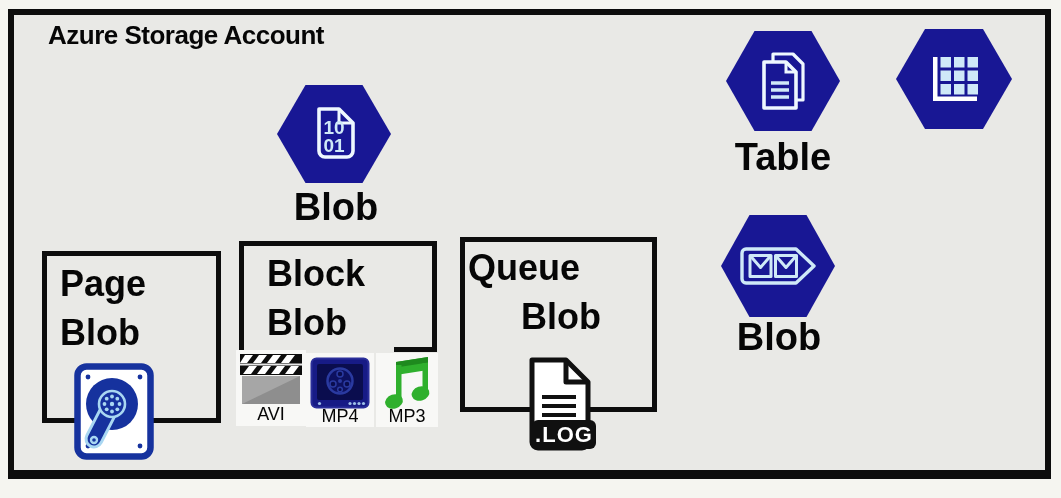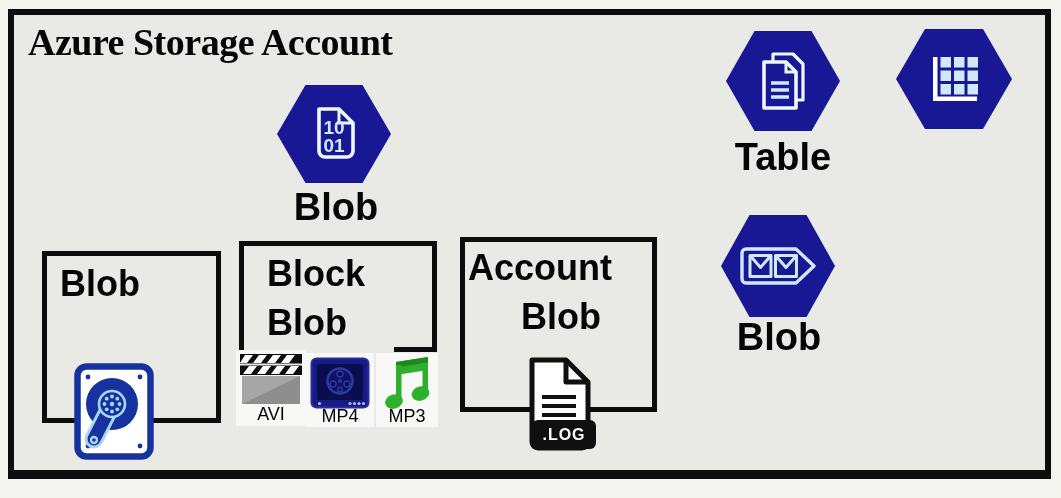--- a/index.html
+++ b/index.html
@@ -16,26 +16,25 @@
   }
   .frame {
     position: absolute;
     left: 8px; top: 9px; width: 1043px; height: 470px;
     border: 6px solid var(--frame-black, #0d0d0d);
     border-bottom-width: 9px;
     background: var(--canvas-gray, #e9e9e6);
   }
   .title {
     position: absolute;
-    left: 28px; top: 20px;
-    font-size: 38px; font-weight: bold;
+    left: 48px; top: 20px;
+    font-size: 26px; font-weight: bold;
     color: var(--text-black, #060606);
     letter-spacing: -0.5px;
     white-space: nowrap;
-    font-family: Liberation Serif, serif;
   }
   .hex {
     position: absolute;
     background: var(--hexagon-blue, #181794);
     clip-path: polygon(25% 0, 75% 0, 100% 50%, 75% 100%, 25% 100%, 0 50%);
     display: flex; align-items: center; justify-content: center;
   }
   .hex-label {
     position: absolute;
     transform: translateX(-50%);
@@ -66,21 +65,21 @@
     font-size: 18px; font-weight: normal;
     color: var(--text-black, #060606);
     white-space: nowrap;
   }
   .log-badge {
     position: absolute;
     left: 532px; top: 420px; width: 64px; height: 29px;
     background: #101010;
     border-radius: 6px;
     color: #ffffff;
-    font-size: 16px; font-weight: bold;
+    font-size: 22px; font-weight: bold;
     display: flex; align-items: center; justify-content: center;
     letter-spacing: 1px;
   }
   svg { display: block; }
   svg text {
     font-family: "Liberation Sans", sans-serif;
     font-weight: bold;
   }
   .abs { position: absolute; }
 </style>
@@ -139,20 +138,21 @@
         <path d="M13.5 13 L23.5 24.5 L33.5 13"></path>
         <rect x="38.5" y="12.5" width="21" height="21"></rect>
         <path d="M39 13 L49 24.5 L59 13"></path>
       </g>
     </svg>
   </div>
   <div class="hex-label" style="left:779px; top:316px">Blob</div>
 
   <div class="box" style="left:42px; top:251px; width:179px; height:172px"></div>
   <div class="box-text" style="left:60px; top:259px">
+    <div>Page</div>
     <div>Blob</div>
   </div>
   <svg class="abs" style="left:73px; top:362px" width="82" height="99" viewBox="0 0 82 99">
     <rect x="4.5" y="4.5" width="73" height="90" rx="9" fill="#ffffff" stroke="var(--disk-navy,#16329e)" stroke-width="6.5"></rect>
     <g fill="var(--disk-navy,#16329e)">
       <circle cx="15" cy="15" r="2.4"></circle>
         <circle cx="67" cy="15" r="2.4"></circle>
       <circle cx="15" cy="84" r="2.4"></circle>
         <circle cx="67" cy="84" r="2.4"></circle>
     </g>
@@ -231,21 +231,21 @@
     <polygon points="15,7 47,2 47,15 15,20" fill="var(--mp3-green,#2fb02d)"></polygon>
     <polygon points="15,7 47,2 47,7.5 15,12.5" fill="var(--mp3-dark-green,#1e8a1e)"></polygon>
     <rect x="15" y="10" width="5.5" height="36" fill="var(--mp3-green,#2fb02d)"></rect>
     <rect x="41.5" y="8" width="5.5" height="30" fill="var(--mp3-green,#2fb02d)"></rect>
     <ellipse cx="13" cy="46.5" rx="9" ry="7" fill="var(--mp3-green,#2fb02d)" transform="rotate(-18 13 46.5)"></ellipse>
     <ellipse cx="39.5" cy="38.5" rx="9" ry="7" fill="var(--mp3-green,#2fb02d)" transform="rotate(-18 39.5 38.5)"></ellipse>
   </svg>
   <div class="format-label" style="left:407px; top:406px">MP3</div>
 
   <div class="box" style="left:460px; top:237px; width:197px; height:175px"></div>
-  <div class="box-text" style="left:468px; top:243px">Account</div>
+  <div class="box-text" style="left:468px; top:243px">Queue</div>
   <div class="box-text" style="left:521px; top:292px">Blob</div>
   <svg class="abs" style="left:518px; top:356px" width="78" height="96" viewBox="0 0 78 96">
     <path d="M14 4 H48 L70 26 V86 a6 6 0 0 1 -6 6 H20 a6 6 0 0 1 -6 -6 Z" fill="#ffffff" stroke="#101010" stroke-width="5" stroke-linejoin="round"></path>
     <path d="M48 4 V26 H70" fill="none" stroke="#101010" stroke-width="5" stroke-linejoin="round"></path>
     <g stroke="#101010" stroke-width="4.2">
       <path d="M24 41 H58"></path>
         <path d="M24 50 H58"></path>
         <path d="M24 59 H58"></path>
         <path d="M24 68 H44"></path>
     </g>

